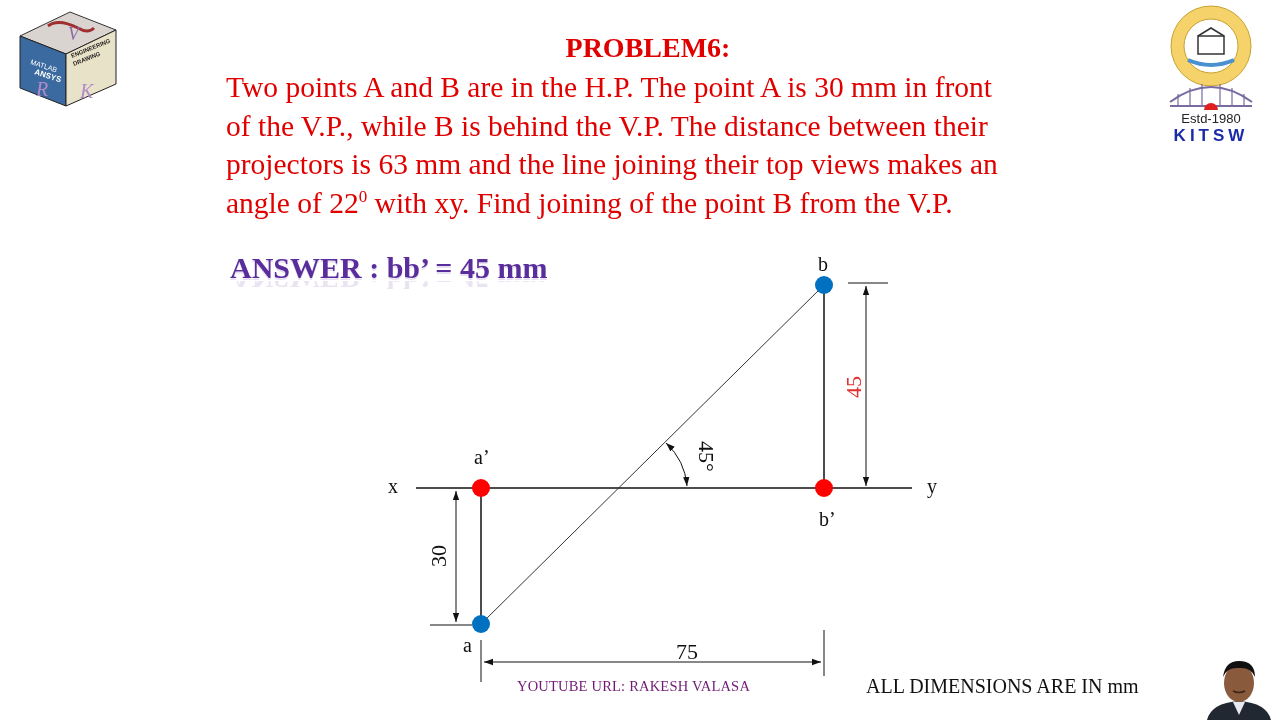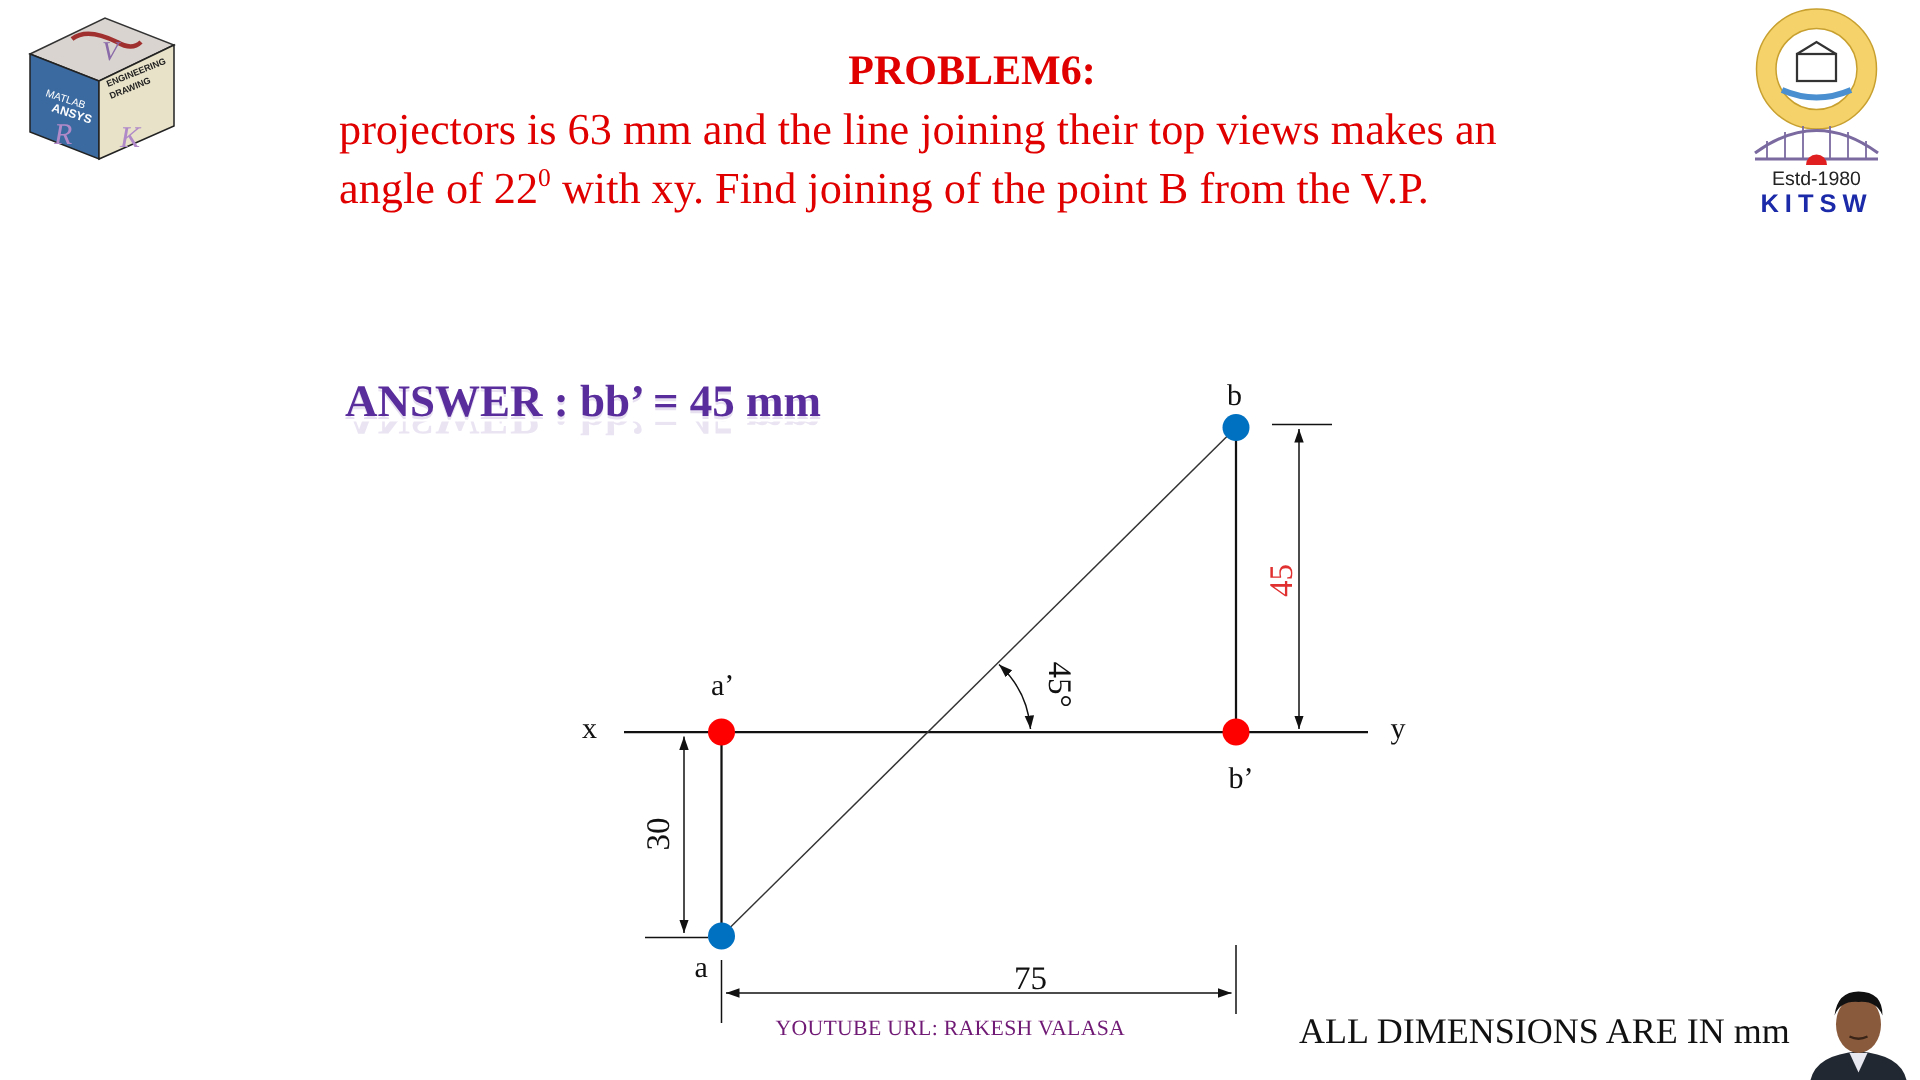--- a/index.html
+++ b/index.html
@@ -22,21 +22,21 @@
       text-shadow: 0 2px 0 rgba(90,45,156,0.15);
       white-space: nowrap;
     }
     .answer-reflect {
       left: 230px; top: 281px; font-size: 30px; font-weight: bold; color: #5a2d9c;
       transform: scaleY(-1); opacity: 0.12; white-space: nowrap; height: 14px; overflow: hidden;
     }
     .lbl { font-size: 20px; color: #111; }
     .dimtxt { font-size: 22px; color: #111; }
     .footer-url { left: 517px; top: 678px; font-size: 14.5px; color: #701a75; letter-spacing: 0.2px; }
-    .footer-dims { left: 866px; top: 675px; font-size: 24px; color: #111; }
+    .footer-dims { left: 866px; top: 675px; font-size: 20px; color: #111; }
     
     .logo-left { left: 8px; top: 6px; width: 114px; height: 106px; }
     .logo-right { left: 1160px; top: 2px; width: 102px; height: 142px; }
     .avatar { left: 1203px; top: 655px; width: 72px; height: 65px; }
   </style>
 </head>
 <body>
 
 <div class="abs logo-left">
   <svg width="114" height="106" viewBox="0 0 114 106">
@@ -65,20 +65,22 @@
     <path d="M10,104 L92,104" stroke="#7a6aa0" stroke-width="2"></path>
     <path d="M18,104 L18,92 M30,104 L30,86 M42,104 L42,82 M60,104 L60,82 M72,104 L72,86 M84,104 L84,92" stroke="#7a6aa0" stroke-width="1.2"></path>
     <path d="M44,108 a7,7 0 0,1 14,0 z" fill="#e02020"></path>
     <text x="51" y="121" font-size="13" text-anchor="middle" fill="#222" font-family="Liberation Sans, sans-serif">Estd-1980</text>
     <text x="51" y="139" font-size="17" text-anchor="middle" fill="#1a2aa8" font-weight="bold" letter-spacing="4" font-family="Liberation Sans, sans-serif">KITSW</text>
   </svg>
 </div>
 
 <div class="abs title">PROBLEM6:</div>
 <div class="abs problem">
+  <span class="line">Two points A and B are in the H.P. The point A is 30 mm in front</span>
+  <span class="line">of the V.P., while B is behind the V.P. The distance between their</span>
   <span class="line">projectors is 63 mm and the line joining their top views makes an</span>
   <span class="line"><span>angle of 22</span><sup>0</sup><span> with xy. Find joining of the point B from the V.P.</span></span>
 </div>
 
 <div class="abs answer">ANSWER : bb’ = 45 mm</div>
 <div class="abs answer-reflect">ANSWER : bb’ = 45 mm</div>
 
 <svg class="abs" style="left:0;top:0;" width="1280" height="720">
   <defs>
     <marker id="arr" viewBox="0 0 10 10" refX="10" refY="5" markerWidth="9" markerHeight="9" orient="auto-start-reverse" markerUnits="userSpaceOnUse">

